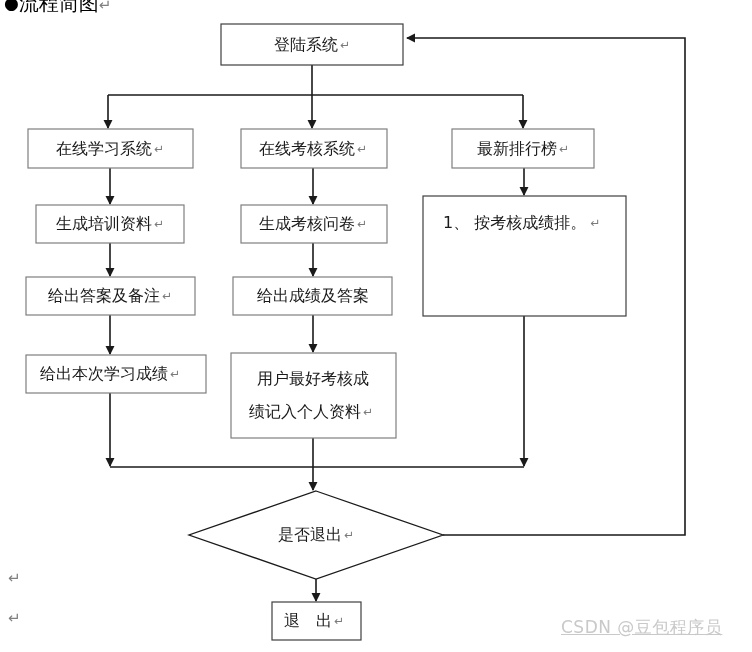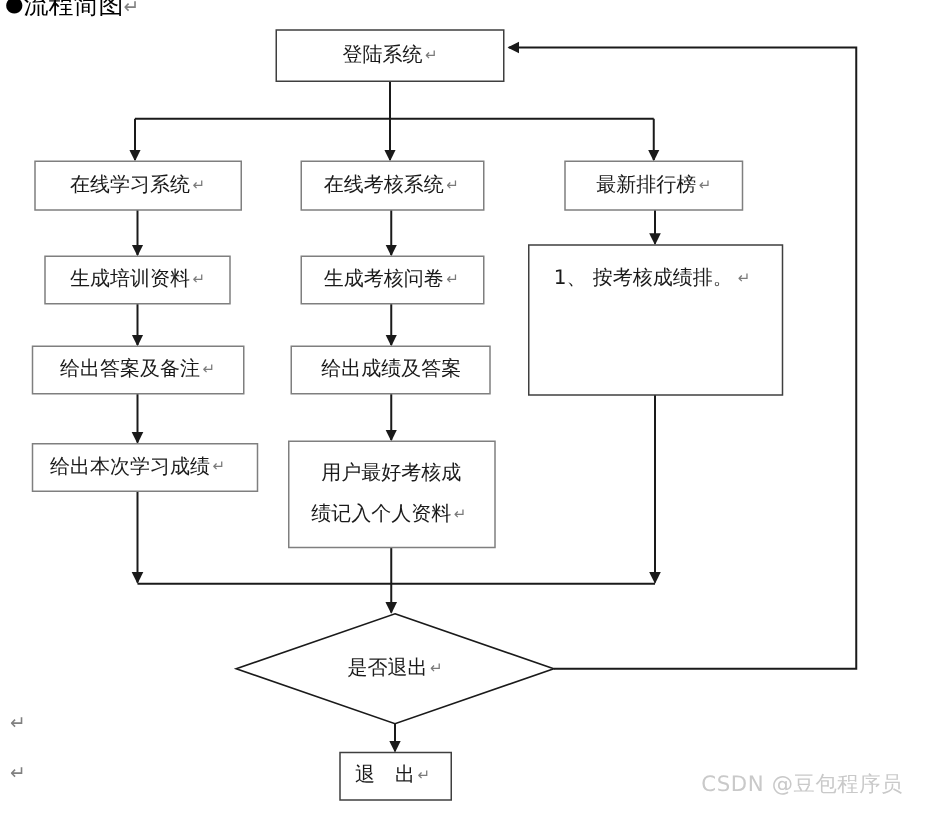--- a/index.html
+++ b/index.html
@@ -45,20 +45,21 @@
     line-height: 1;
   }
   .watermark {
     position: absolute;
     left: 561px;
     top: 616px;
     font-size: 17px;
     color: #c9c9c9;
     white-space: nowrap;
     letter-spacing: 0.5px;
+    text-decoration: underline;
   }
   svg.flow {
     position: absolute;
     left: 0;
     top: 0;
     width: 752px;
     height: 652px;
   }
   .box-rect {
     fill: #ffffff;

